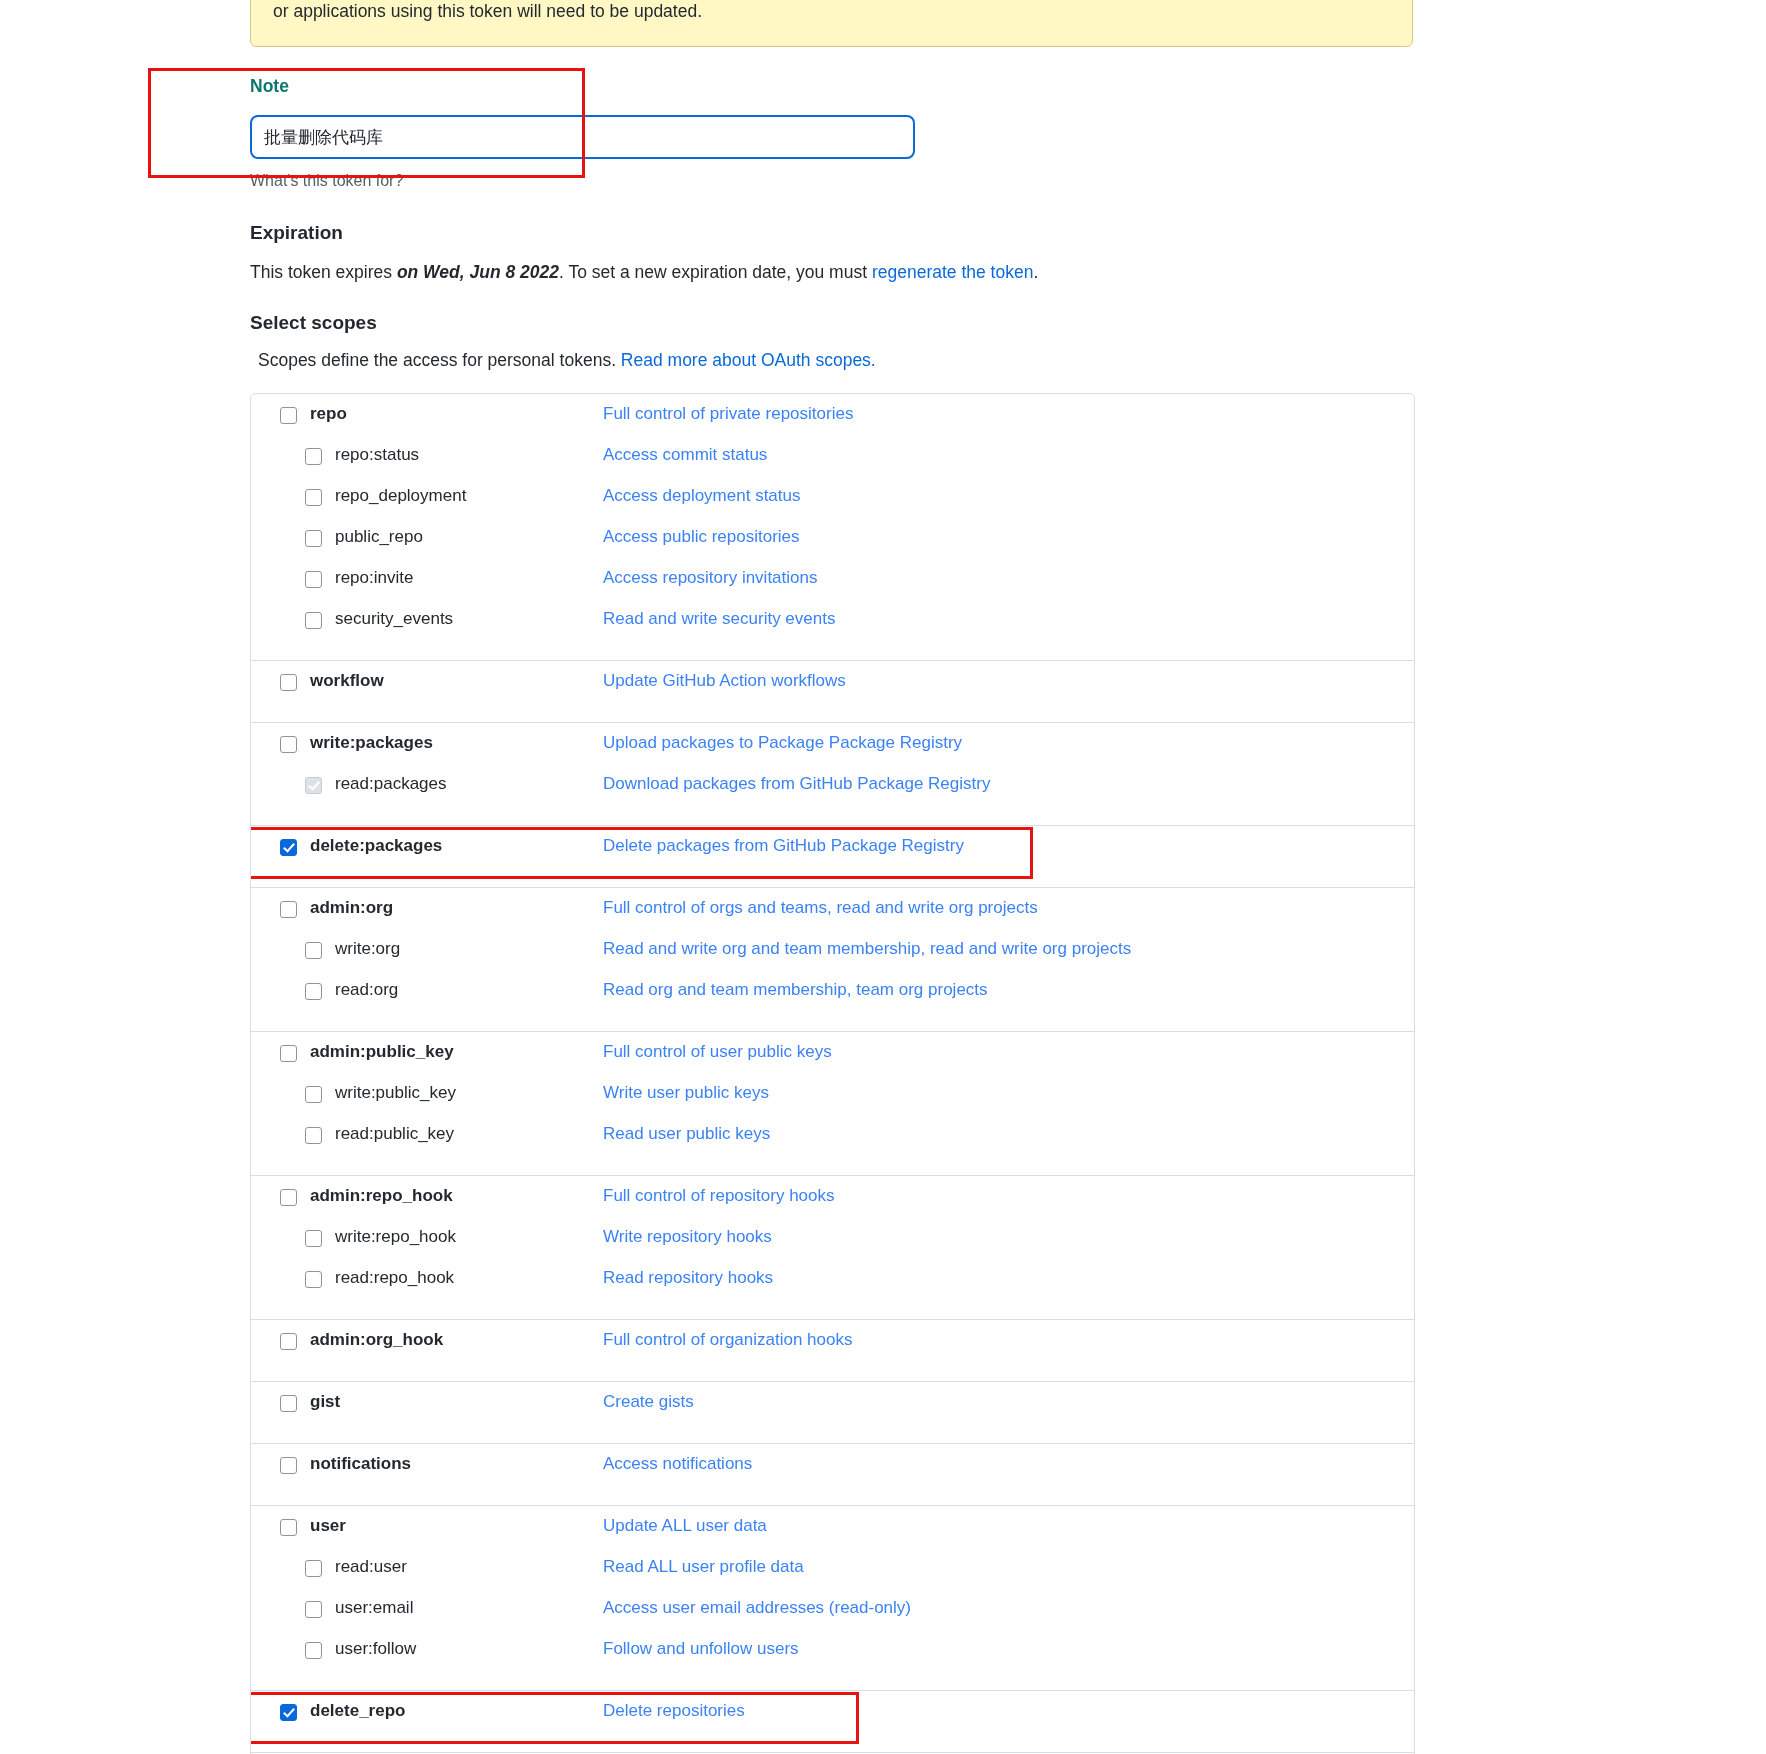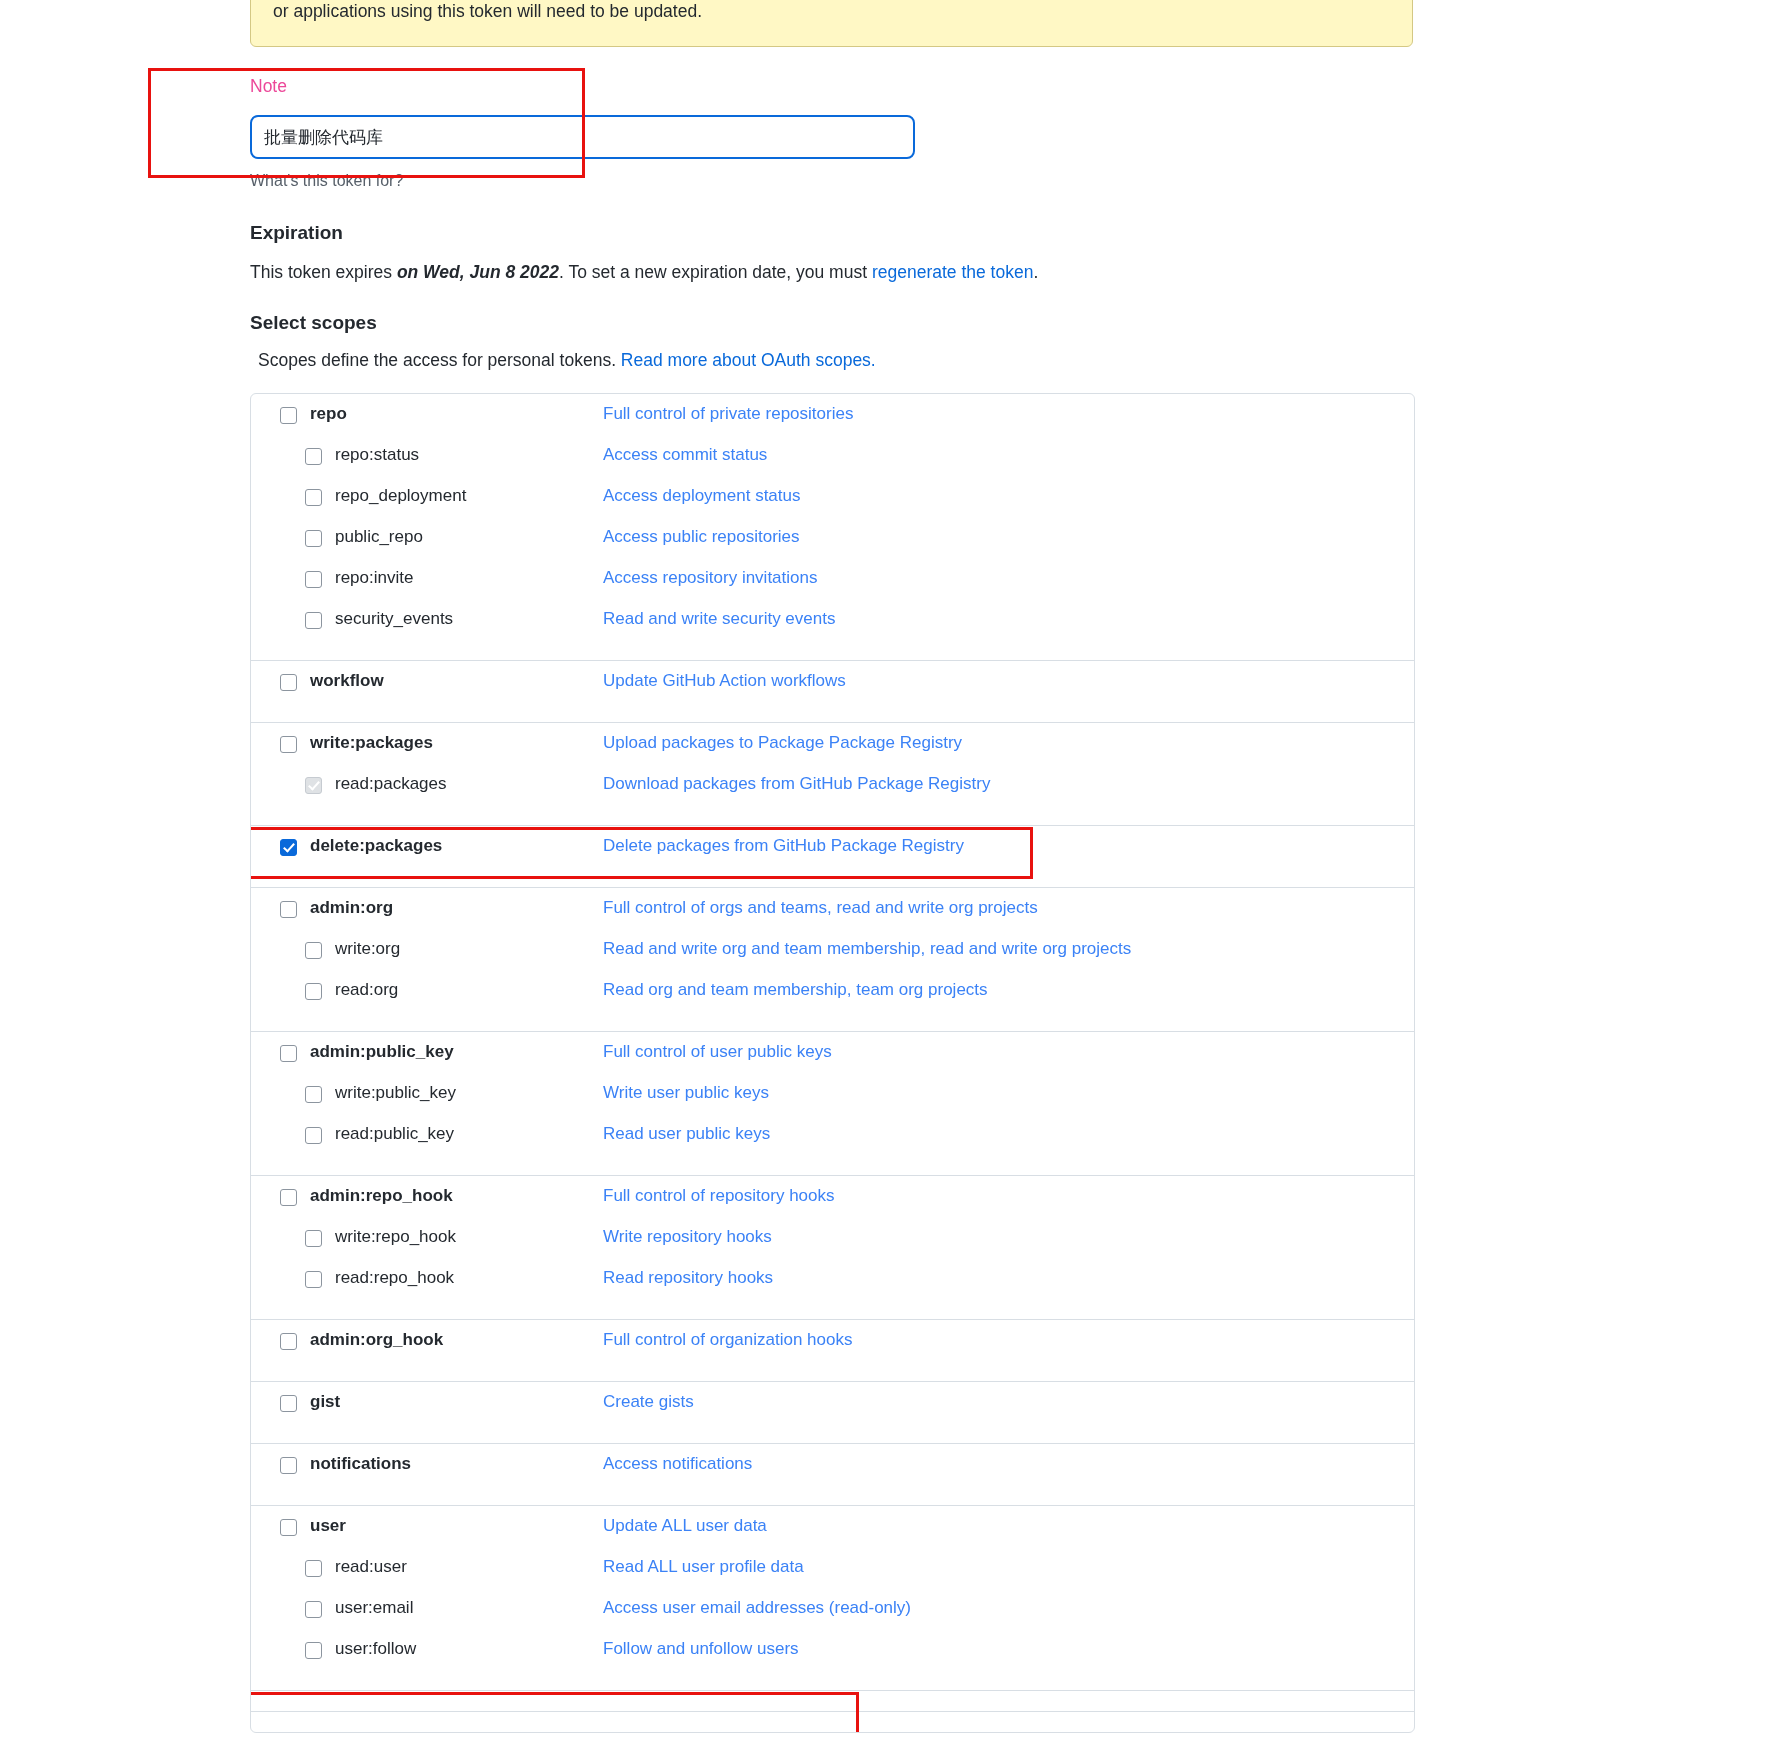--- a/index.html
+++ b/index.html
@@ -45,22 +45,22 @@
     left: 250px;
     top: 0;
     width: 1200px;
   }
 
   .label-note {
     position: absolute;
     left: 0px;
     top: 76px;
     font-size: 17.5px;
-    font-weight: 400;
-    color: #ec4899;
+    font-weight: 700;
+    color: #0f766e;
   }
   .note-input {
     position: absolute;
     left: 0px;
     top: 115px;
     width: 665px;
     height: 44px;
     box-sizing: border-box;
     border: 2px solid #0969da;
     border-radius: 8px;
@@ -457,19 +457,26 @@
           </div>
           <div class="row child">
             <div class="cb-cell">
               <div class="cb"></div>
             </div>
             <div class="scope-name">user:follow</div>
             <div class="scope-desc">Follow and unfollow users</div>
           </div>
         </div>
         <div class="group rel">
+          <div class="row parent">
+            <div class="cb-cell">
+              <div class="cb checked"></div>
+            </div>
+            <div class="scope-name">delete_repo</div>
+            <div class="scope-desc">Delete repositories</div>
+          </div>
           <div class="hl-deleterepo"></div>
         </div>
         <div class="group rel"></div>
       </div>
 
   </div>
 </div>
 
 </body></html>

